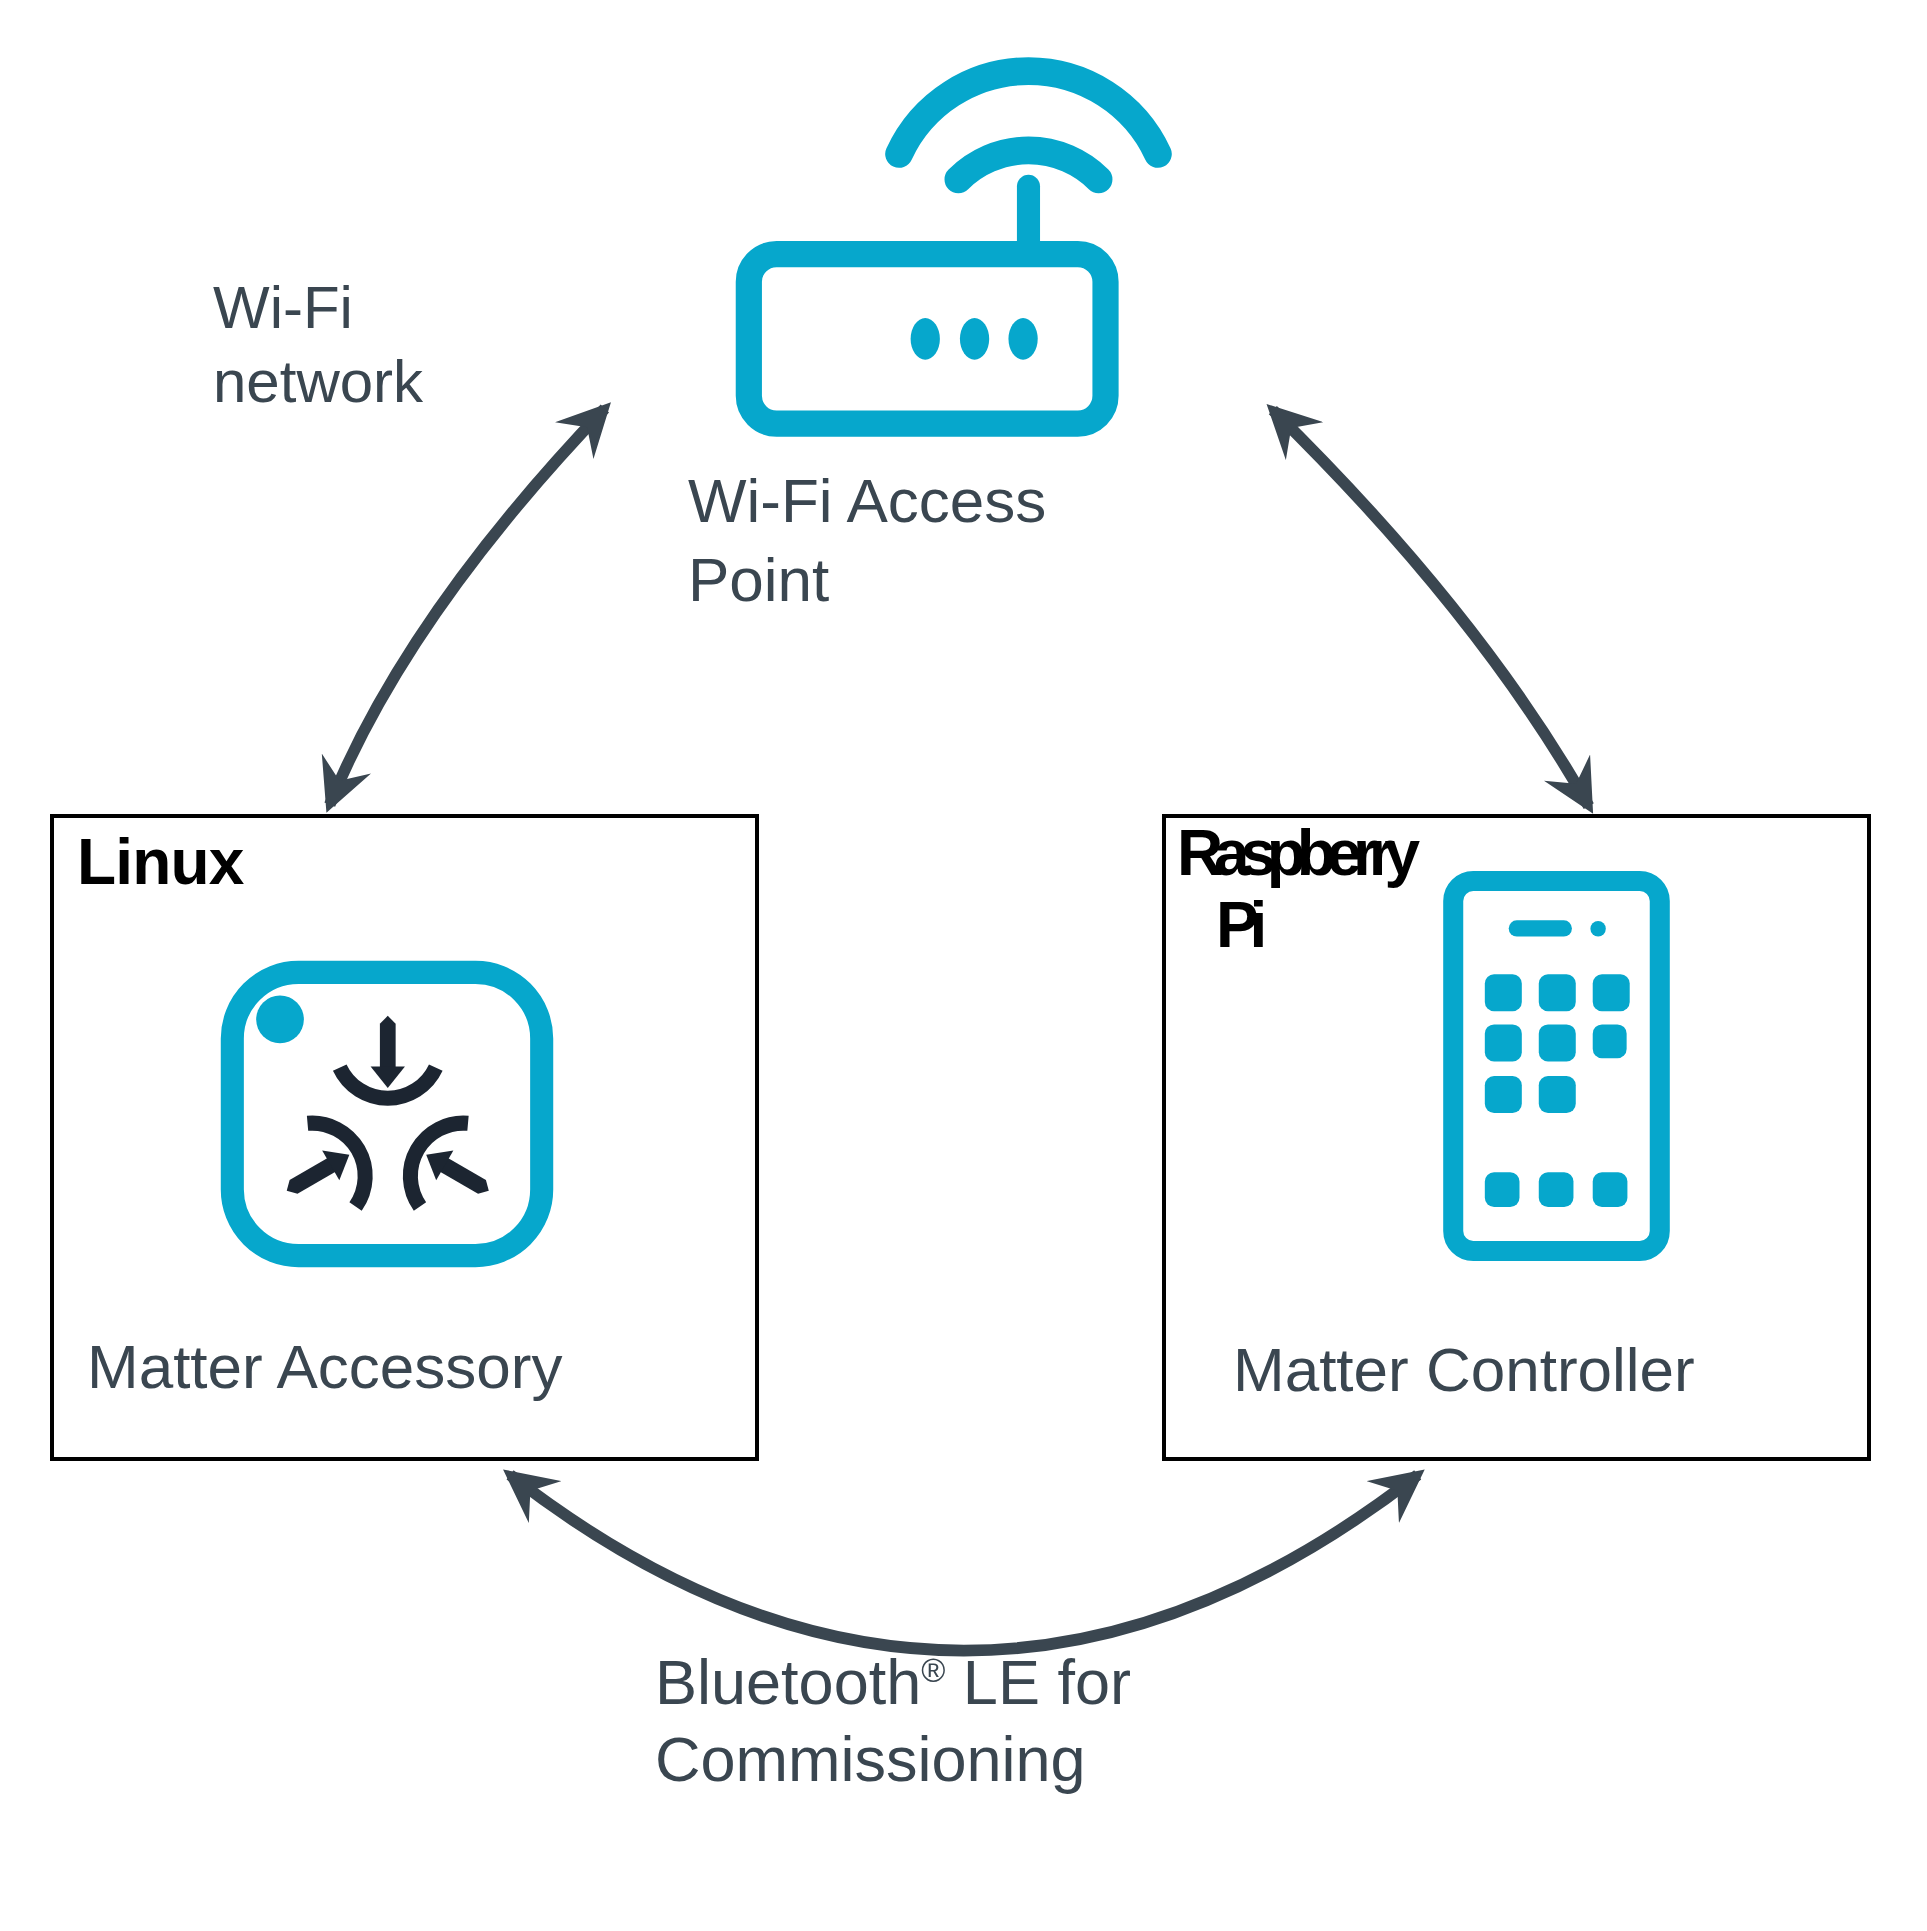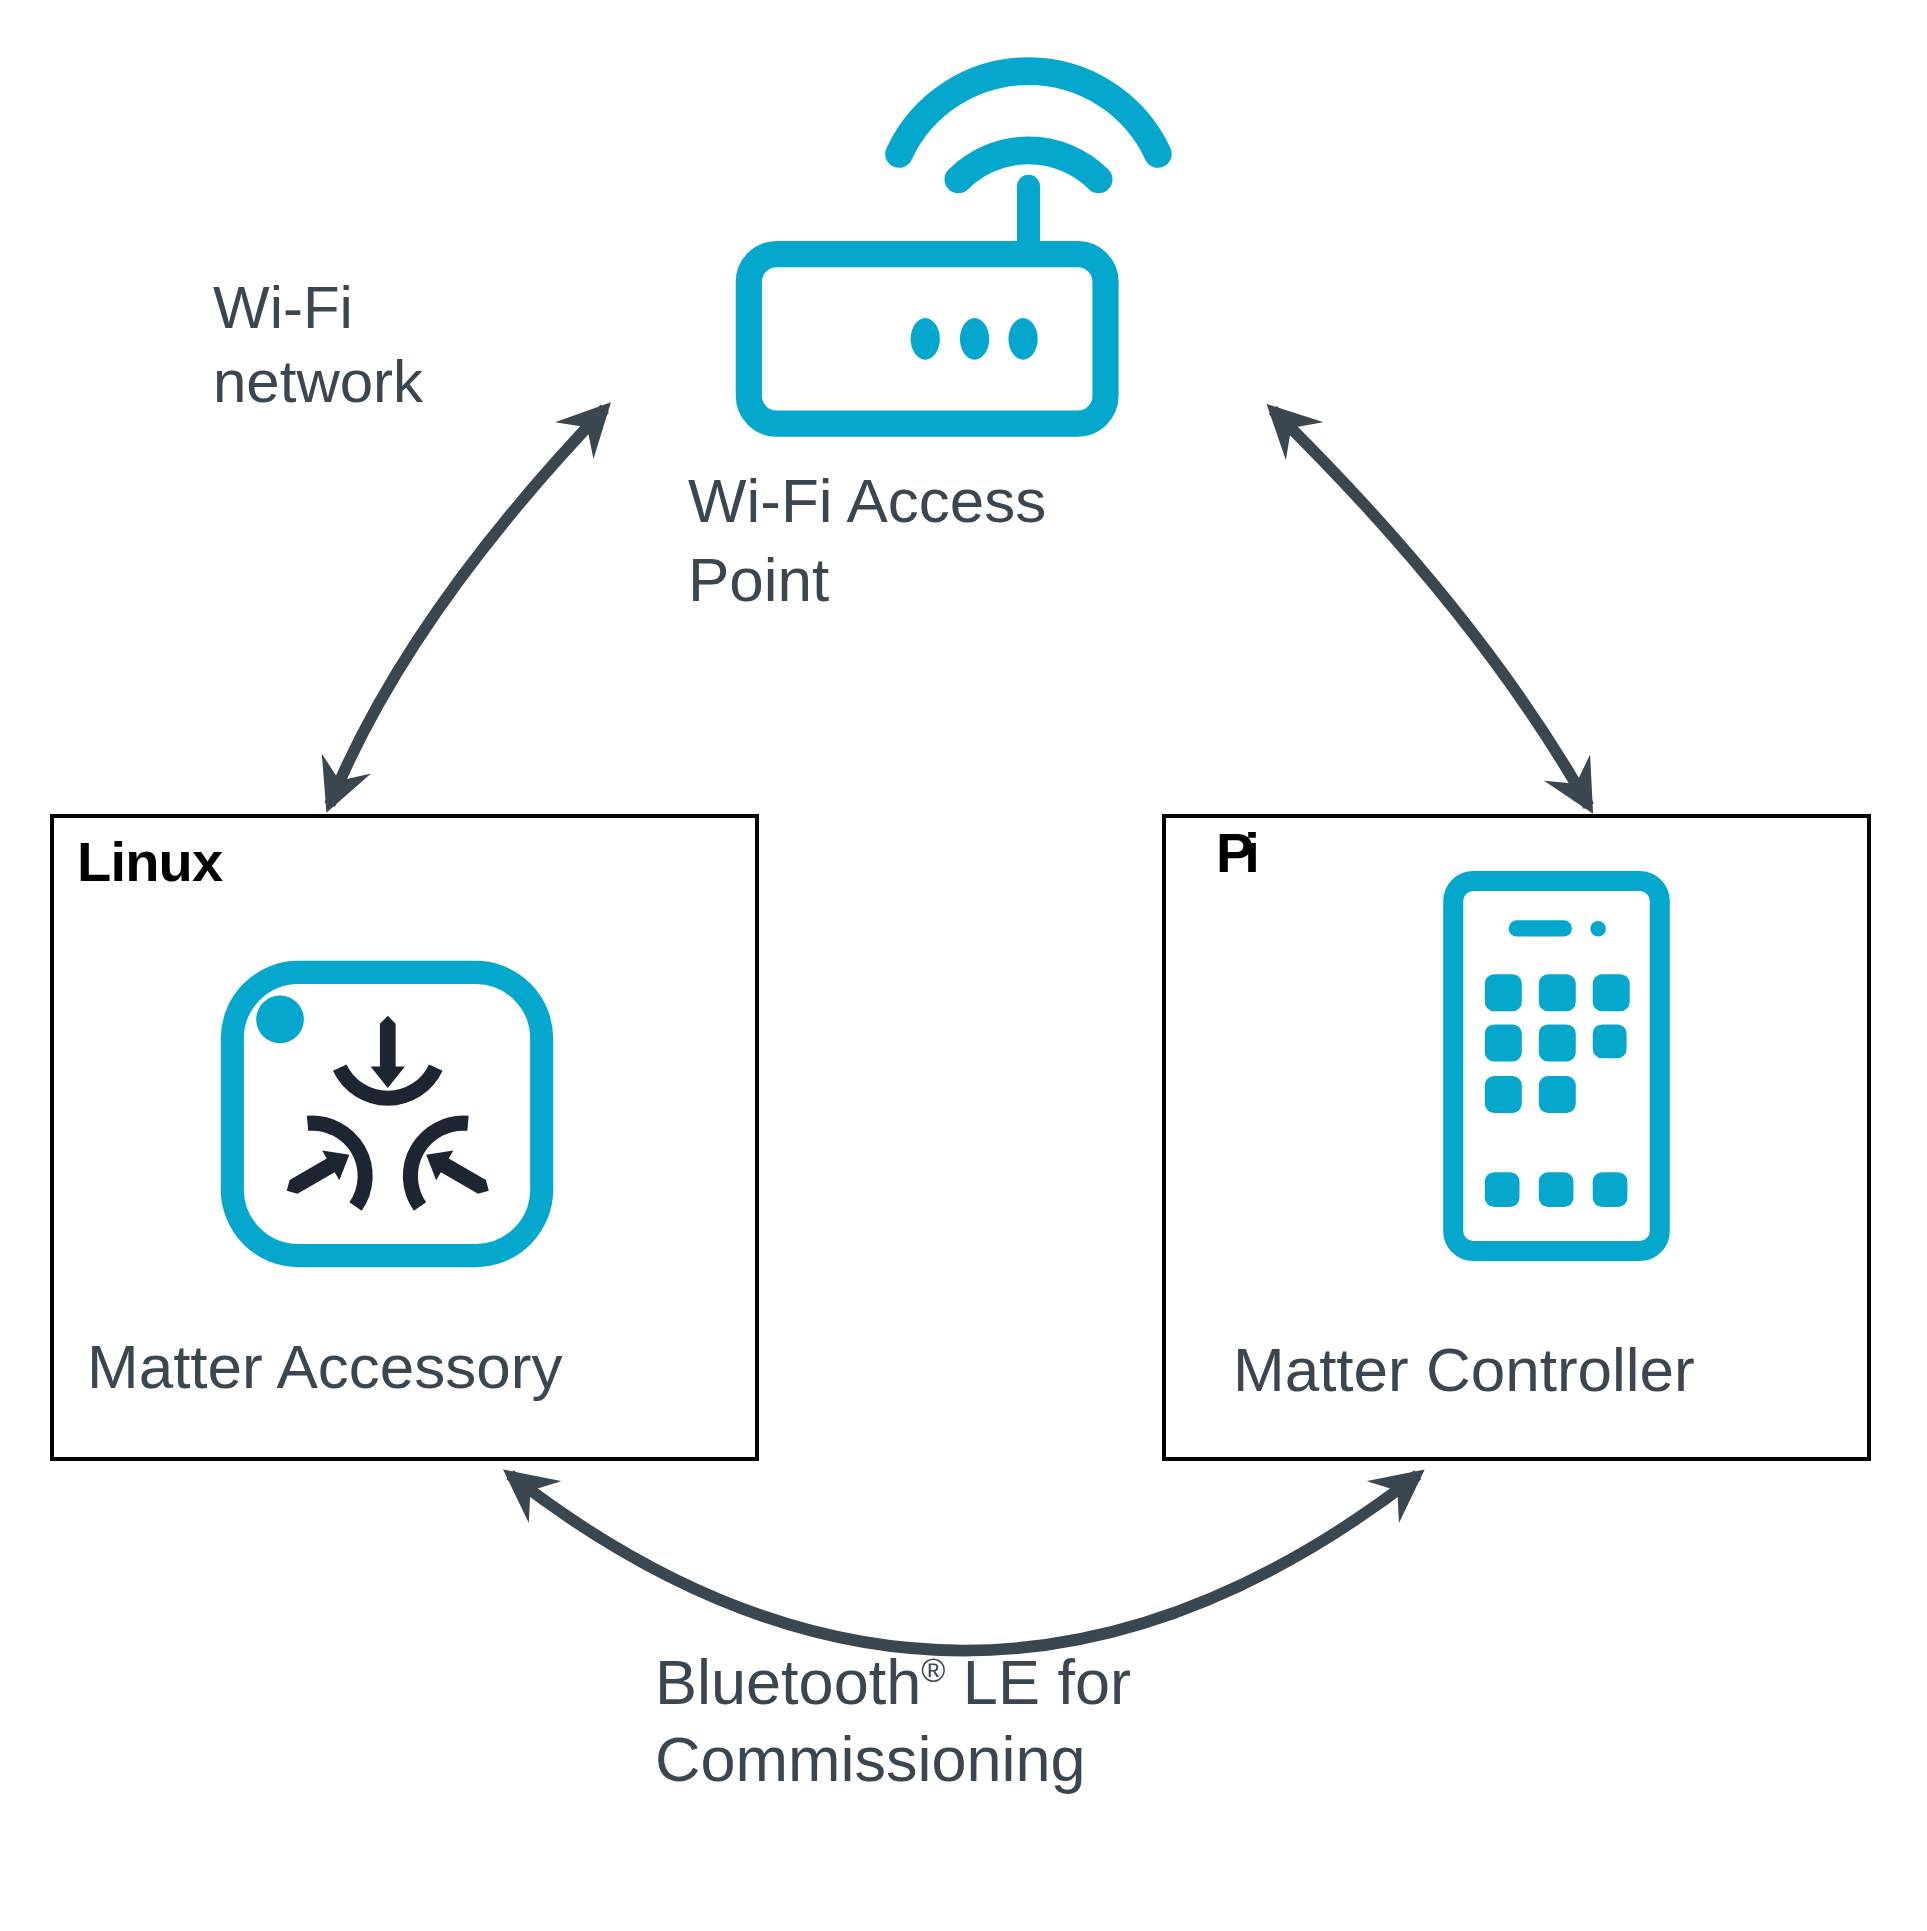--- a/index.html
+++ b/index.html
@@ -24,21 +24,21 @@
   .label sup{
     font-size:52%;
     vertical-align:super;
     line-height:0;
   }
 
   
   .heading{
     color:#000000;
     font-weight:bold;
-    font-size:56px;
+    font-size:64px;
     line-height:72px;
     white-space:nowrap;
   }
   .heading-condensed{letter-spacing:-9.2px;}
   .heading-line2{margin-left:39px;}
 
   
   .device-box{
     position:absolute;
     width:709px;height:647px;
@@ -122,20 +122,21 @@
         <polygon points="-24,-92 24,-92 0,-62" fill="#1c2531"></polygon>
         <path d="M 67.1 -90.7 A 74 74 0 0 1 -67.1 -90.7" fill="none" stroke="#1c2531" stroke-width="21"></path>
       </g>
     </g>
   </svg>
 
   <div id="matter-accessory-label" class="abs label">Matter Accessory</div>
 
   <div id="rpi-box" class="device-box"></div>
   <div id="rpi-heading" class="abs heading heading-condensed">
+    <div>Raspberry</div>
     <div class="heading-line2">Pi</div>
   </div>
 
   <svg id="phone-icon" class="abs" width="227" height="390" viewBox="0 0 294 506">
     <rect x="13" y="13" width="268" height="480" rx="26" fill="#ffffff" stroke="#06a7cc" stroke-width="26"></rect>
     <rect x="85" y="64" width="82" height="21" rx="10.5" fill="#06a7cc"></rect>
     <circle cx="201" cy="75" r="10" fill="#06a7cc"></circle>
 
     <rect x="54" y="134" width="48" height="48" rx="12" fill="#06a7cc"></rect>
     <rect x="124" y="134" width="48" height="48" rx="12" fill="#06a7cc"></rect>

